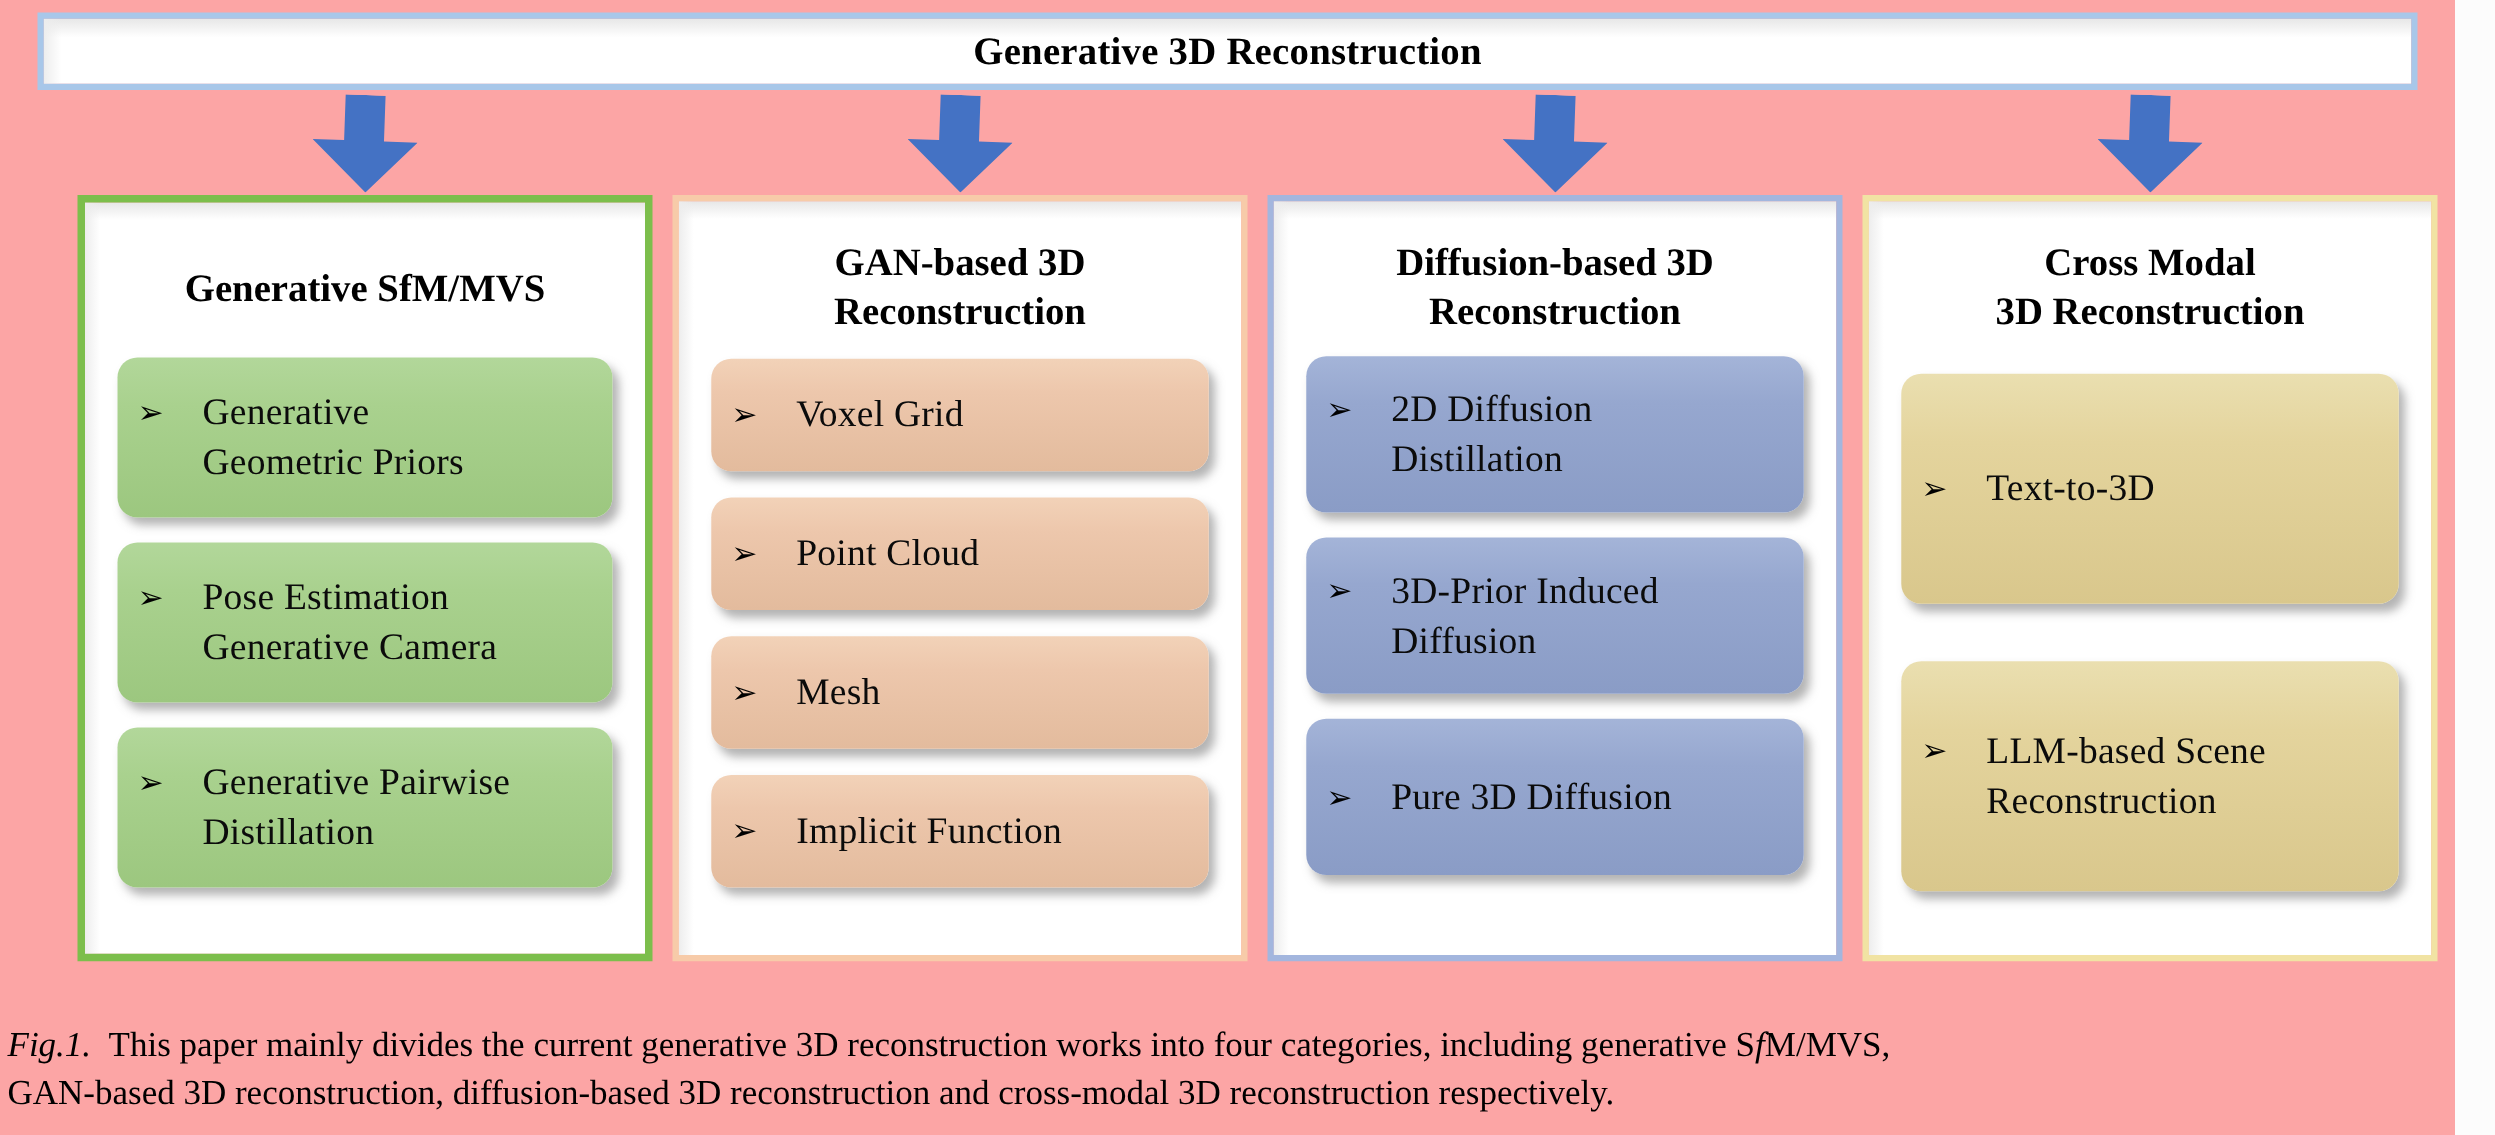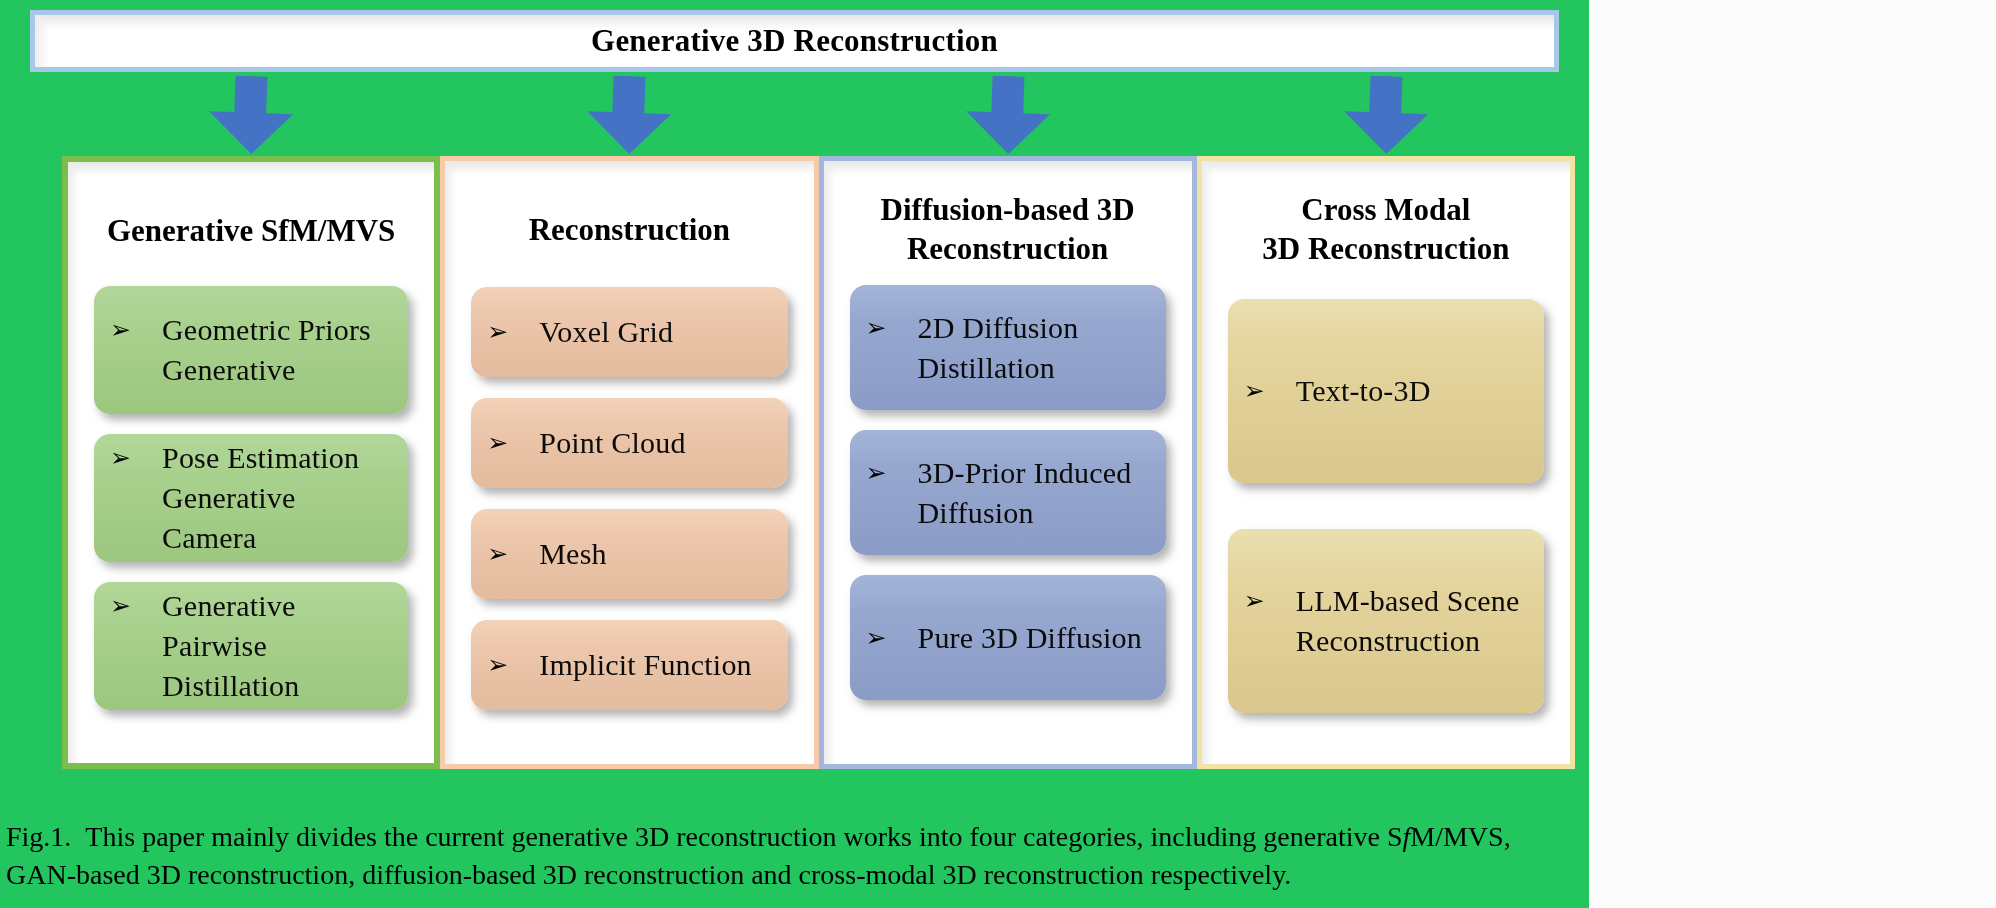--- a/index.html
+++ b/index.html
@@ -1,19 +1,19 @@
 <!DOCTYPE html>
 <html style="--top_border: #A8C7E9; --arrow: #4472C4; --col1_border: #7CBE4C; --col1_fill: #A9D18E; --col2_border: #F7CBA9; --col2_fill: #EDC7AC; --col3_border: #A3B6DE; --col3_fill: #96A7CF; --col4_border: #F1E3A3; --col4_fill: #E4D49D;"><head>
 <meta charset="utf-8">
 <style>
   html,body{margin:0;padding:0;background:#fcfcfc;}
   .canvas{
     position:relative;
-    width:1589px;height:908px;
-    background:#22c55e;
+    width:1964px;height:908px;
+    background:#fca5a5;
     font-family:"Liberation Serif","DejaVu Serif",serif;
     color:#111;
     overflow:hidden;
   }
   
   .top-box{
     margin:10px 30px 0 30px;
     height:52px;
     border:5px solid var(--top_border,#A8C7E9);
     background:
@@ -87,21 +87,21 @@
   }
   .plines{display:flex;flex-direction:column;}
   .pline{display:block;font-size:30px;line-height:40px;color:#0b0b0b;letter-spacing:.2px;}
   .pline:empty{display:none;}
   
   .caption{
     position:absolute;left:6px;right:6px;top:818px;
     font-size:28px;line-height:38px;color:#000;
   }
   .cap-line{margin:0;}
-  .cap-label{margin-right:14px;}
+  .cap-label{margin-right:14px;font-style:italic;}
   .cap-f{font-style:italic;}
 </style>
 </head>
 <body>
 
 <div class="canvas">
 
   <div class="top-box">
     <span class="top-title">Generative 3D Reconstruction</span>
   </div>
@@ -113,22 +113,22 @@
       <div class="colbox">
         <h2 class="colhead">
           <span class="hline">Generative SfM/MVS</span>
 
         </h2>
         <div class="pills">
           <div class="pill">
             <span class="item-content">
               <span class="bullet">➢</span>
               <span class="plines">
+                <span class="pline">Generative</span>
                 <span class="pline">Geometric Priors</span>
-                <span class="pline">Generative</span>
               </span>
             </span>
           </div>
           <div class="pill">
             <span class="item-content">
               <span class="bullet">➢</span>
               <span class="plines">
                 <span class="pline">Pose Estimation</span>
                 <span class="pline">Generative Camera</span>
               </span>
@@ -144,20 +144,21 @@
             </span>
           </div>
         </div>
       </div>
     </section>
 
     <section class="col c2">
       <div class="arrow"></div>
       <div class="colbox">
         <h2 class="colhead">
+          <span class="hline">GAN-based 3D</span>
           <span class="hline">Reconstruction</span>
         </h2>
         <div class="pills">
           <div class="pill">
             <span class="item-content">
               <span class="bullet">➢</span>
               <span class="plines">
                 <span class="pline">Voxel Grid</span>
               </span>
             </span>

